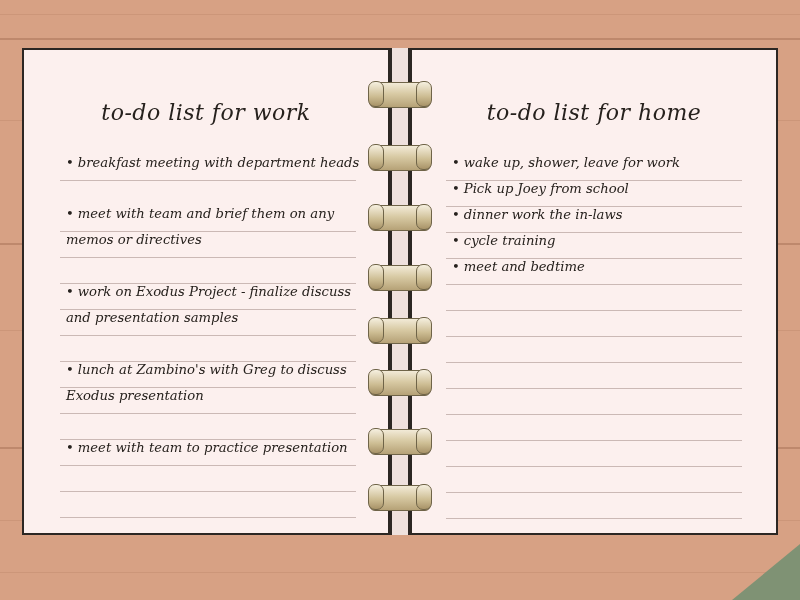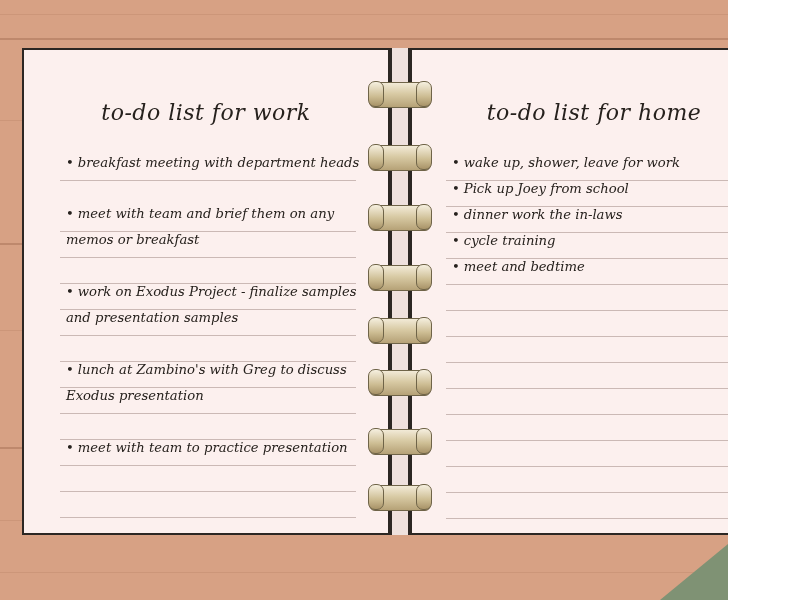--- a/index.html
+++ b/index.html
@@ -9,21 +9,21 @@
   }
   body {
     width: 800px;
     height: 600px;
     overflow: hidden;
     font-family: "DejaVu Serif", serif;
   }
 
   #scene {
     position: relative;
-    width: 728px;
+    width: 800px;
     height: 600px;
     background: #d7a184;
     overflow: hidden;
   }
 
   
   .plank-line {
     position: absolute;
     left: 0;
     width: 800px;
@@ -199,24 +199,24 @@
 
         <div class="heading" style="top:50px">to-do list for work</div>
 
         <div class="item" style="left:42px;top:106px">
           <span class="bullet">•</span><span>breakfast meeting with department heads</span>
         </div>
 
         <div class="item" style="left:42px;top:157px">
           <span class="bullet">•</span><span>meet with team and brief them on any</span>
         </div>
-        <div class="cont" style="left:42px;top:183px">memos or breakfast</div>
+        <div class="cont" style="left:42px;top:183px">memos or directives</div>
 
         <div class="item" style="left:42px;top:235px">
-          <span class="bullet">•</span><span>work on Exodus Project - finalize samples</span>
+          <span class="bullet">•</span><span>work on Exodus Project - finalize discuss</span>
         </div>
         <div class="cont" style="left:42px;top:261px">and presentation samples</div>
 
         <div class="item" style="left:42px;top:313px">
           <span class="bullet">•</span><span>lunch at Zambino's with Greg to discuss</span>
         </div>
         <div class="cont" style="left:42px;top:339px">Exodus presentation</div>
 
         <div class="item" style="left:42px;top:391px">
           <span class="bullet">•</span><span>meet with team to practice presentation</span>

